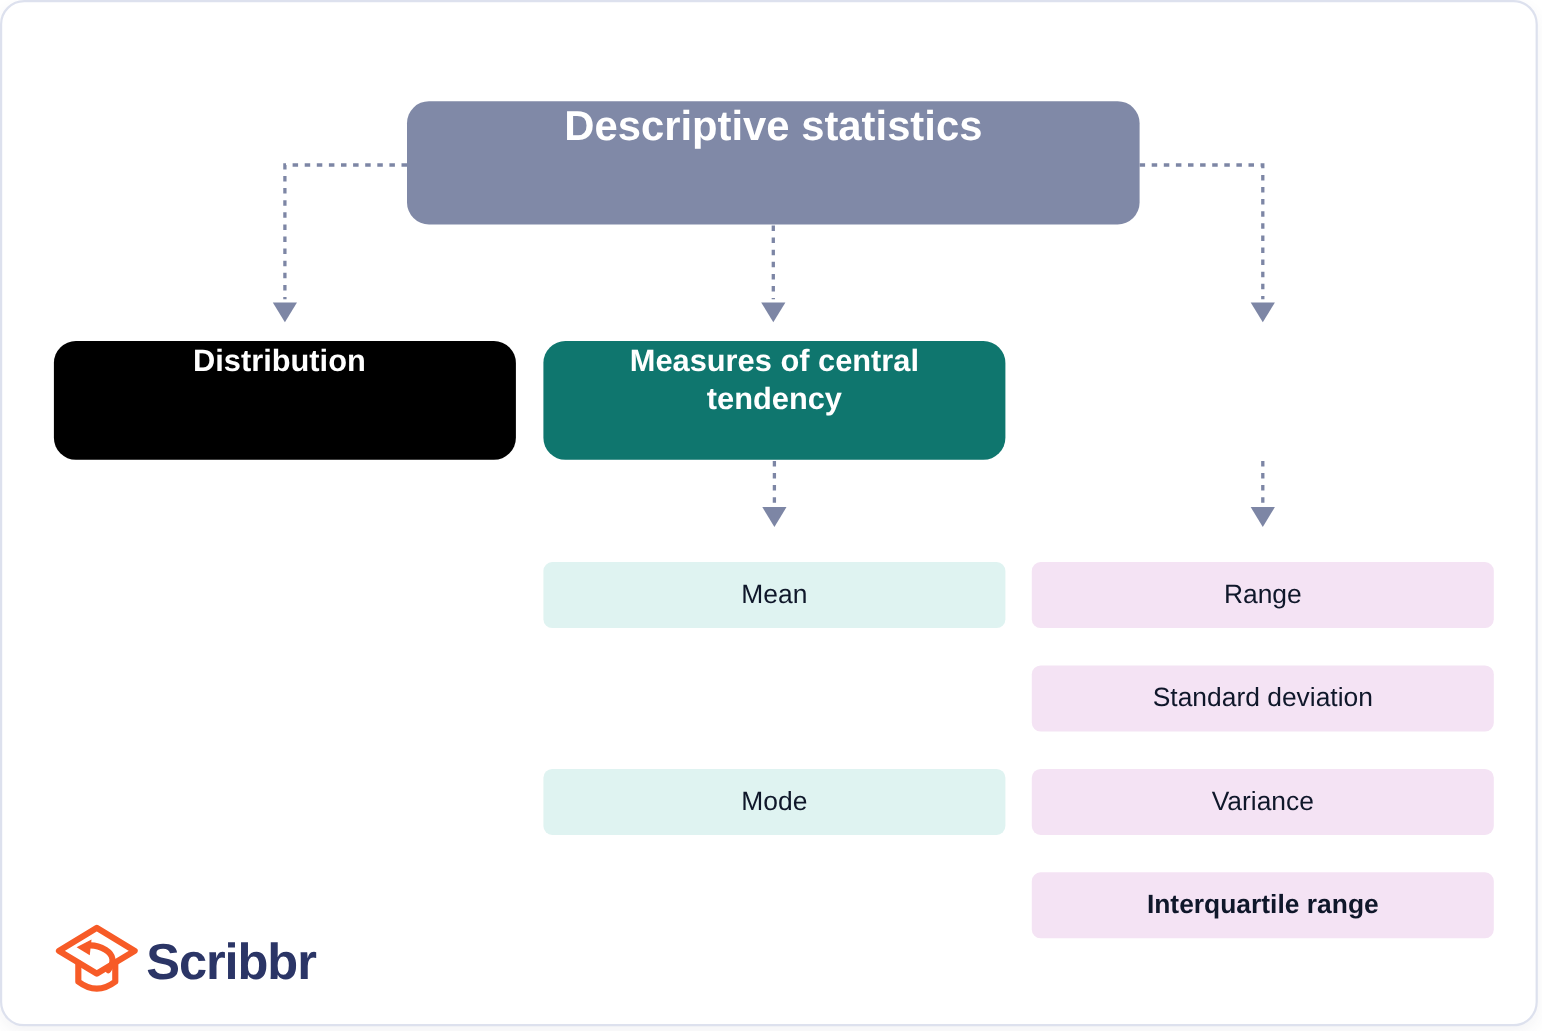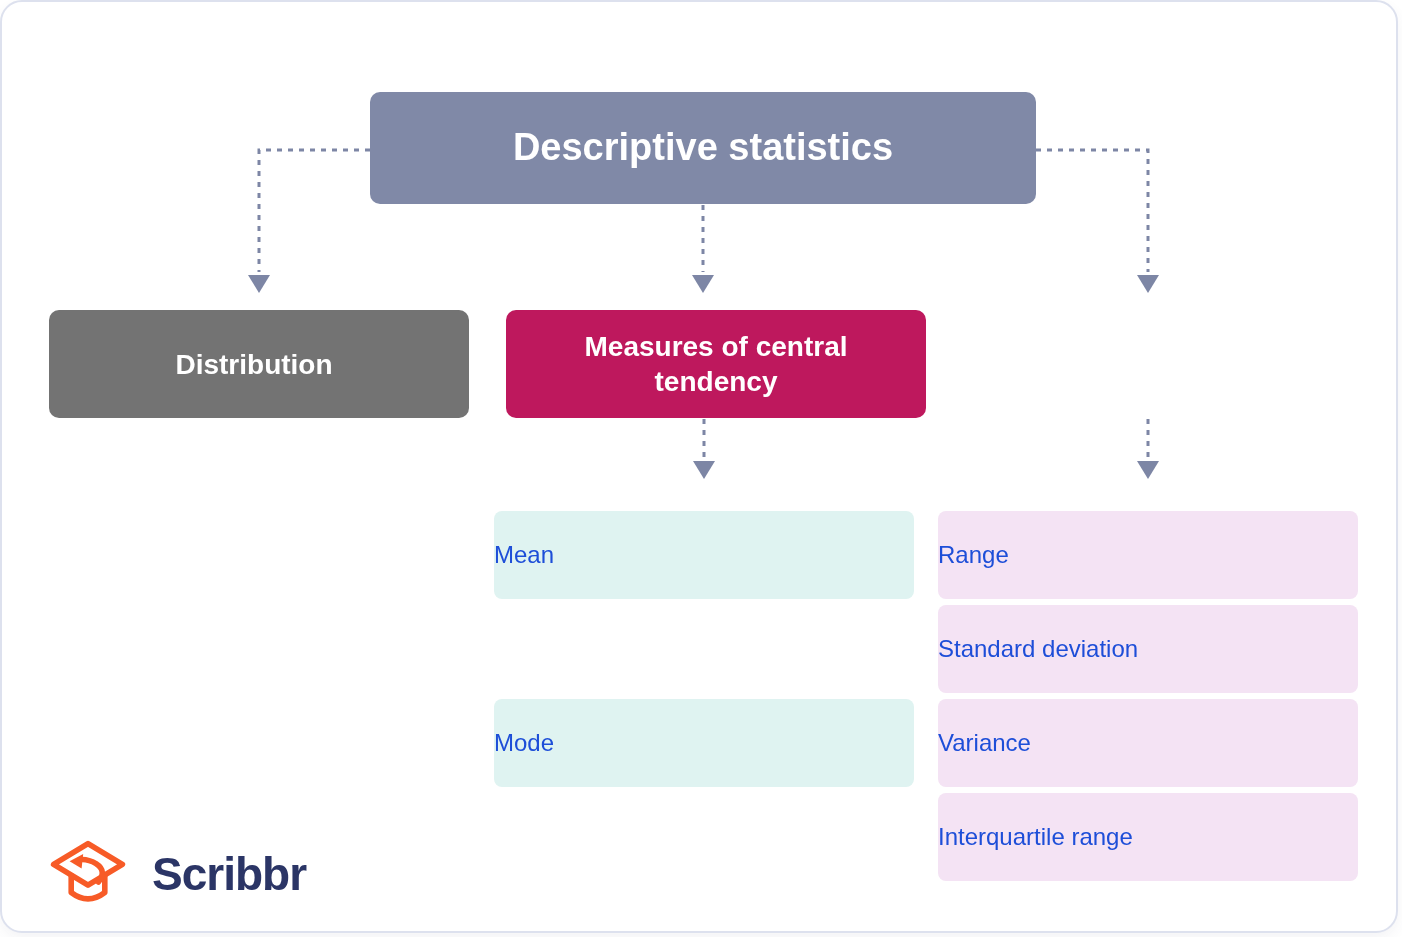--- a/index.html
+++ b/index.html
@@ -25,64 +25,65 @@
   .connectors {
     position: absolute;
     left: 0; top: 0;
     width: 1402px;
     height: 937px;
     pointer-events: none;
   }
   .node {
     position: absolute;
     display: flex;
-    align-items: center;
+    align-items: flex-start;
     justify-content: center;
     text-align: center;
     color: #ffffff;
     font-weight: bold;
-    border-radius: 10px;
+    border-radius: 20px;
     box-sizing: border-box;
     padding: 0 30px;
     line-height: 1.25;
   }
   .root-node {
     left: 368px; top: 90px;
     width: 666px; height: 112px;
     background: #8089A7;
     font-size: 38px;
   }
   .branch { top: 308px; width: 420px; height: 108px; font-size: 28px; }
-  .branch-distribution { left: 47px;  background: #737373; padding-left: 20px; }
-  .branch-central     { left: 504px; background: #be185d; }
+  .branch-distribution { left: 47px;  background: #000000; padding-left: 20px; }
+  .branch-central     { left: 492px; background: #0f766e; }
   .branch-variability { left: 936px; background: #BB53C4; }
   .leaf {
     position: absolute;
-    width: 420px; height: 88px;
+    width: 420px; height: 60px;
     display: flex;
     align-items: center;
+    justify-content: center;
     text-align: center;
     border-radius: 8px;
     font-size: 24px;
     font-weight: 500;
-    color: #1d4ed8;
+    color: #0f172a;
     box-sizing: border-box;
   }
   .leaf-teal { left: 492px; background: #DFF3F1; }
   .leaf-pink { left: 936px; background: #F4E3F4; }
   .row0 { top: 509px; }
   .row1 { top: 603px; }
   .row2 { top: 697px; }
-  .row3 { top: 791px; }
+  .row3 { top: 791px; font-weight: bold; }
   .logo {
     position: absolute;
     left: 44px; top: 836px;
     display: flex;
     align-items: center;
-    gap: 22px;
+    gap: 3px;
   }
   .logo-icon { width: 84px; height: 72px; }
   .logo-text {
     font-size: 46px;
     font-weight: bold;
     color: #2B3566;
     letter-spacing: -1px;
   }
 </style>
 </head>

